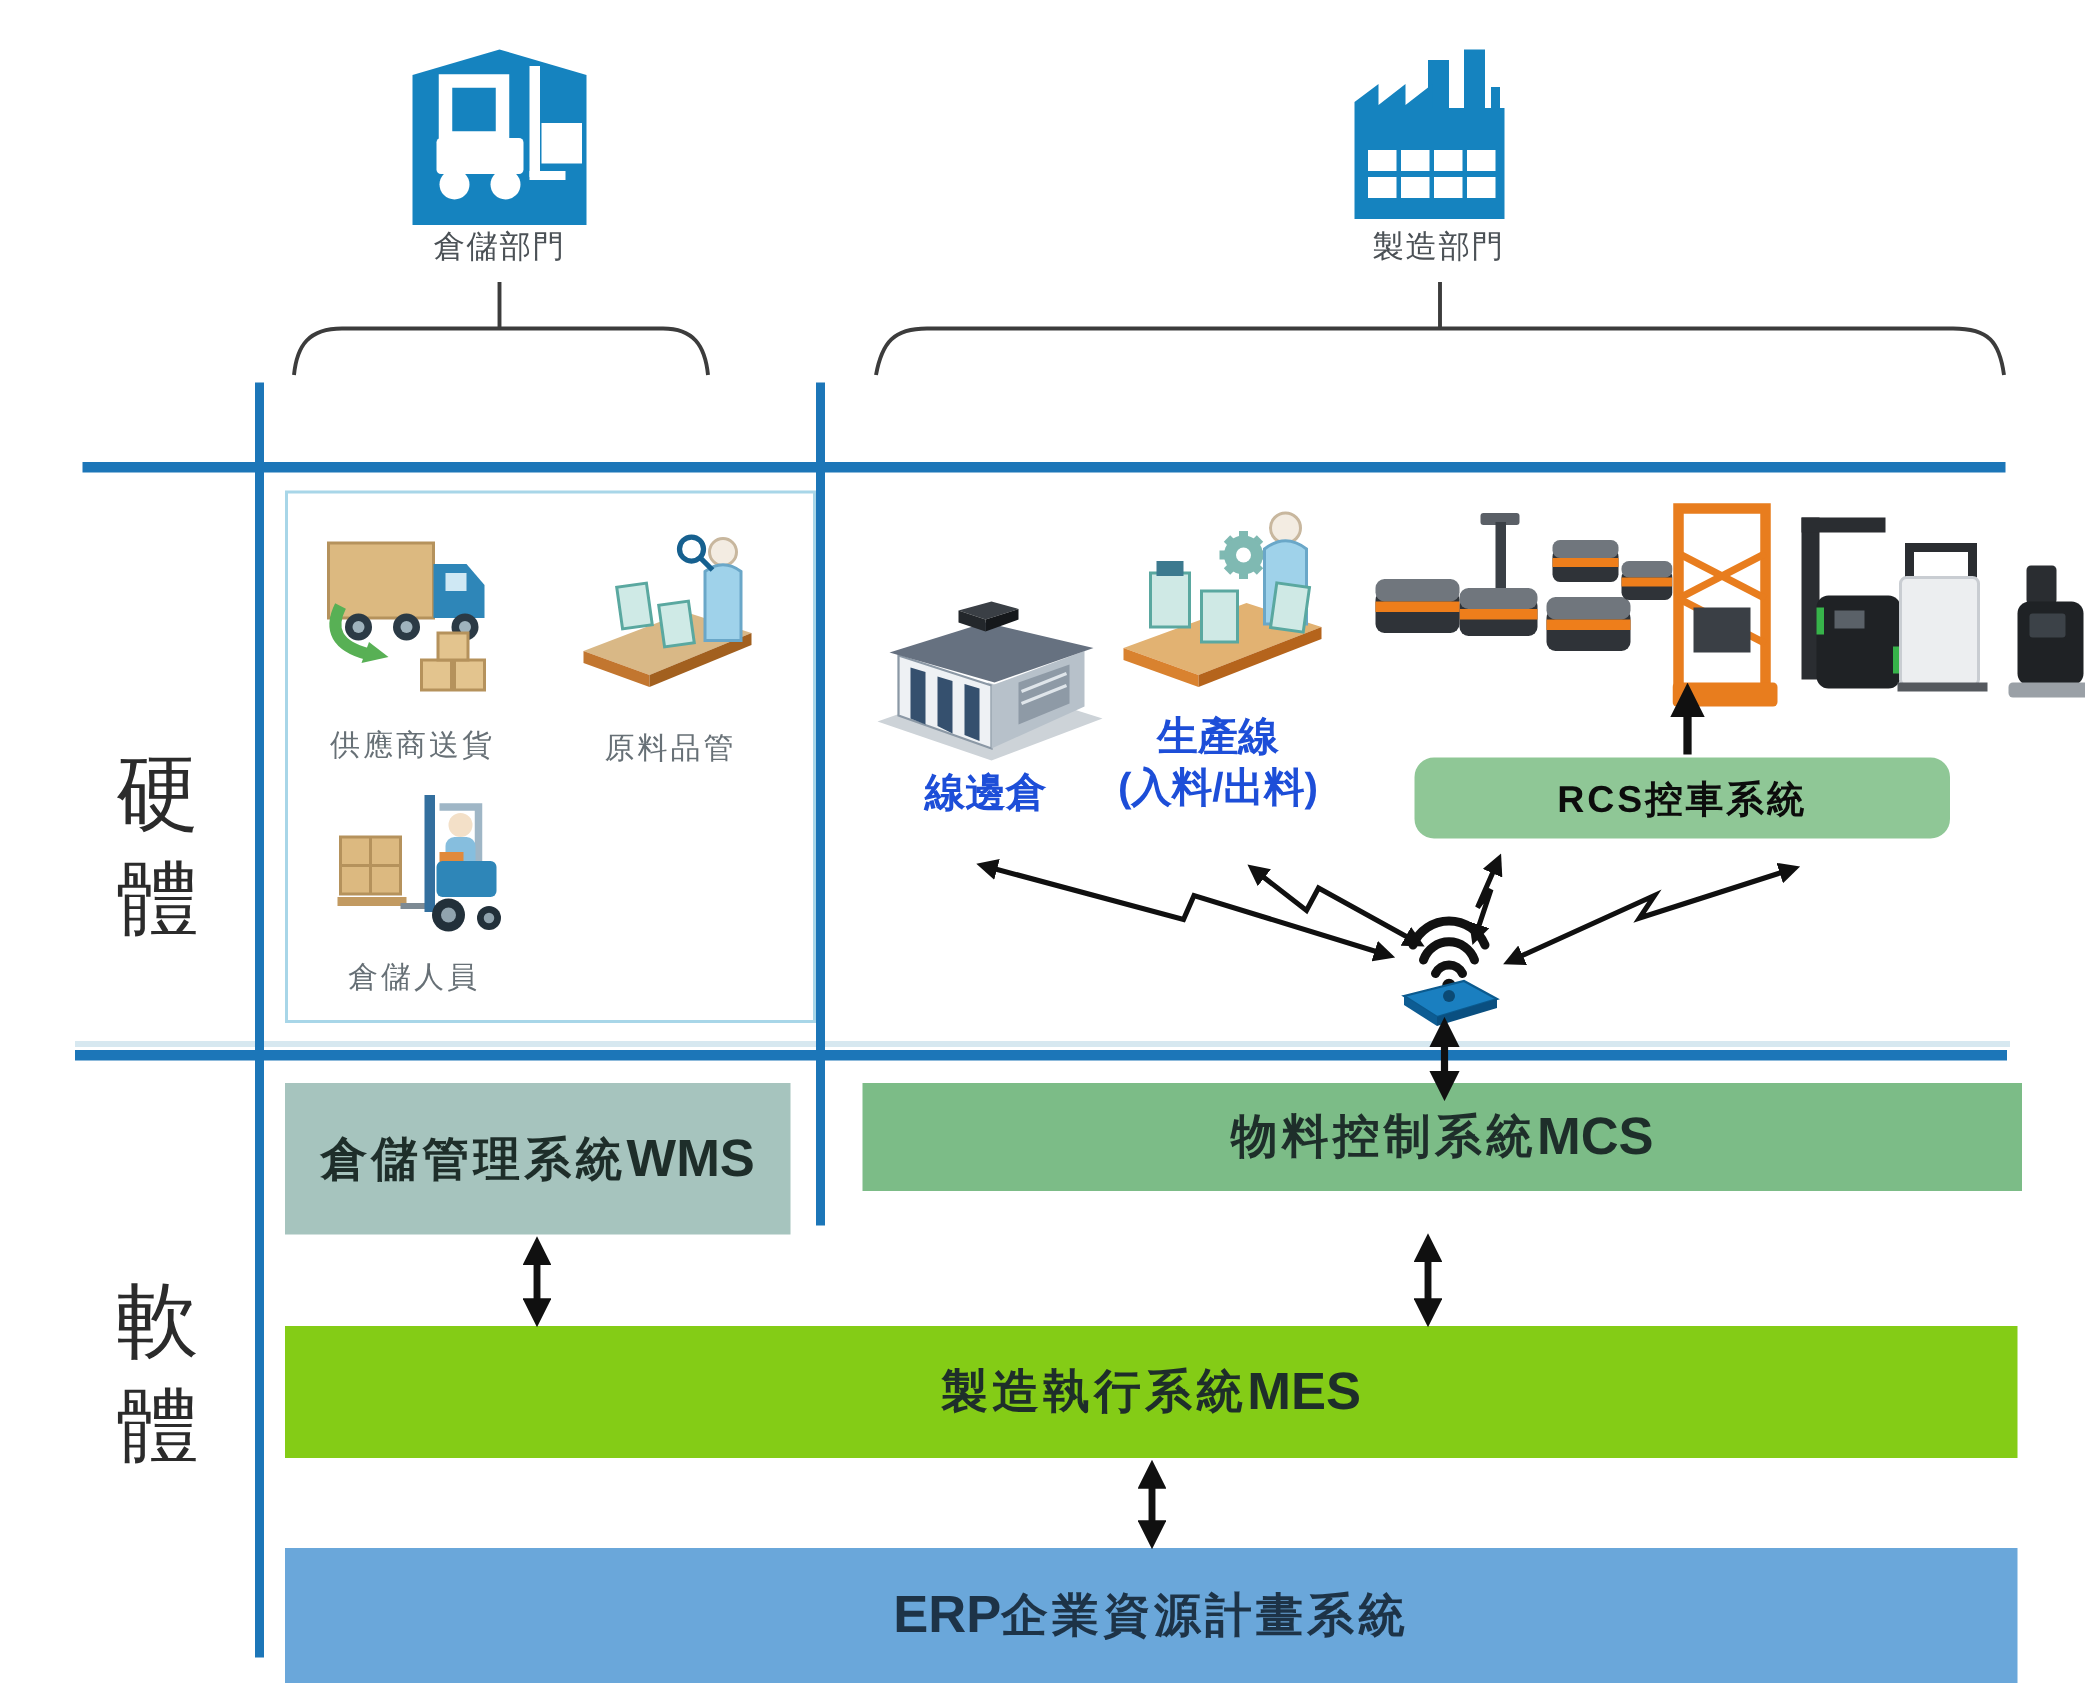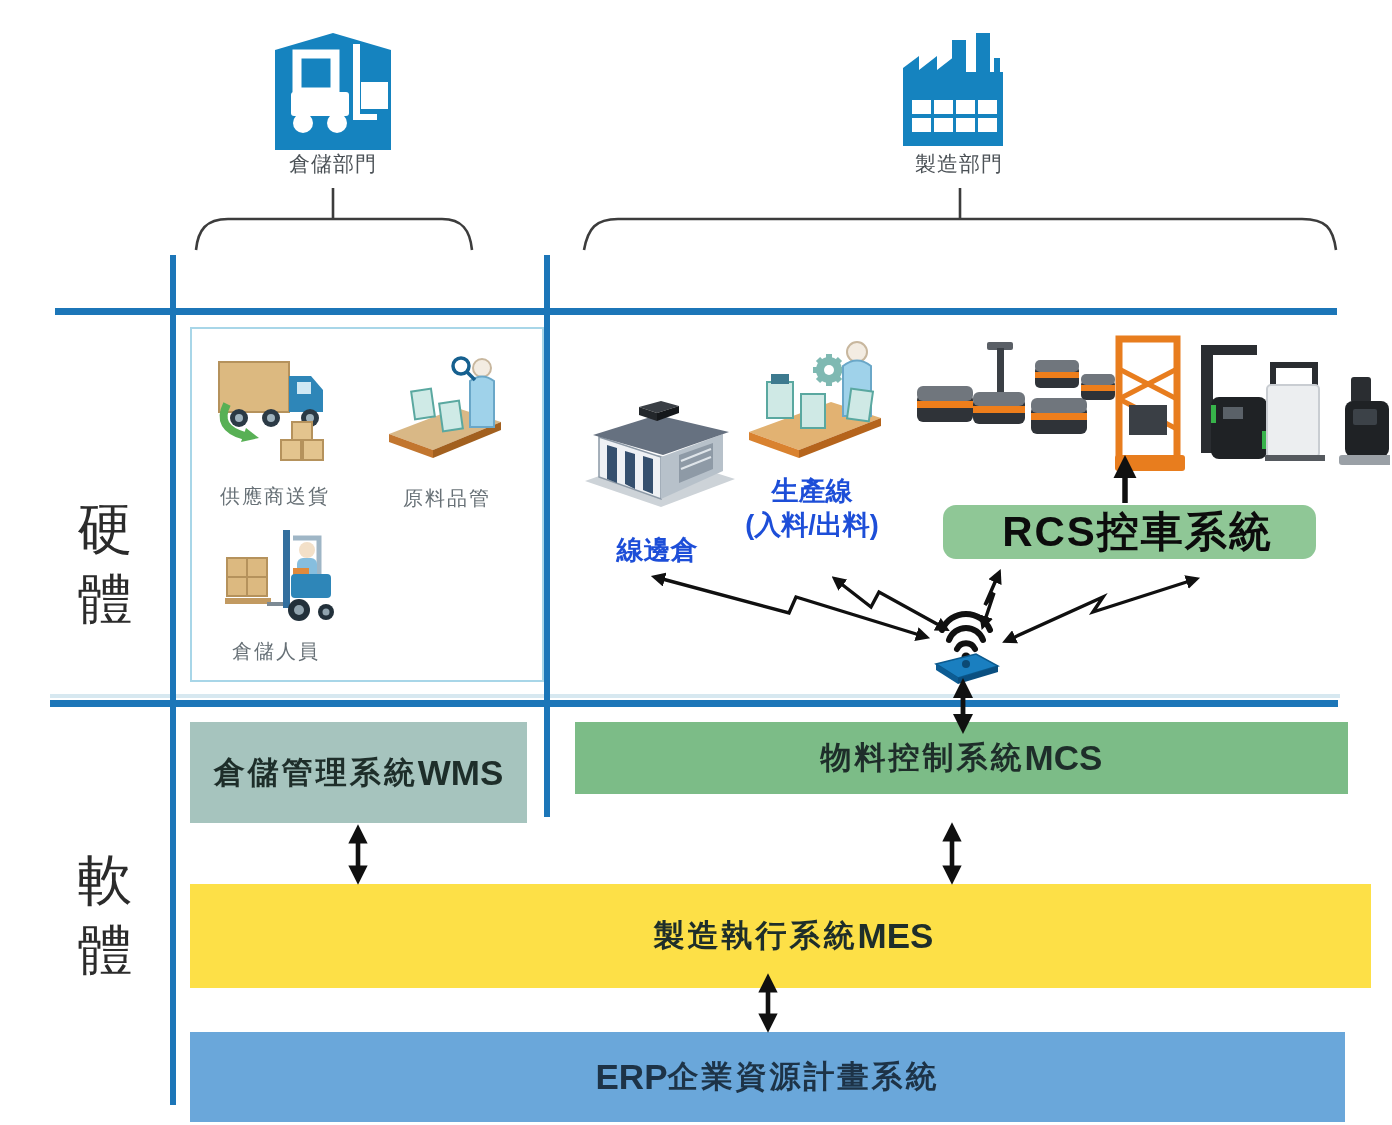--- a/index.html
+++ b/index.html
@@ -18,21 +18,21 @@
   .caption{position:absolute;text-align:center;font-size:20px;color:#677076;letter-spacing:2px;}
   
   .boldlab{position:absolute;text-align:center;font-size:27px;font-weight:bold;color:#1d4ed8;line-height:32px;}
   
   .swbox{position:absolute;display:flex;flex-direction:row;align-items:center;justify-content:center;
     font-weight:600;color:#1e2e2a;}
   .swbox .cn{font-size:31px;letter-spacing:3px;line-height:40px;}
   .swbox .en{font-size:35px;line-height:40px;}
   .erp-text{color:#1d3347;}
   .rcs{position:absolute;display:flex;align-items:center;justify-content:center;border-radius:13px;
-    font-size:42px;font-weight:bold;color:#0c0c0c;letter-spacing:2px;padding-left:16px;}
+    font-size:25px;font-weight:bold;color:#0c0c0c;letter-spacing:2px;}
   .groupbox{position:absolute;border:2px solid #a8d6e8;background:transparent;}
   svg{display:block;}
   .overlay{position:absolute;left:0;top:0;pointer-events:none;z-index:6;}
 </style>
 </head>
 <body>
 
 <div class="canvas">
 
   <div class="abs" style="left:273px;top:28px;">
@@ -150,21 +150,21 @@
       <polygon points="78,72 140,49 140,86 78,114" fill="#b7c1ca"></polygon>
       <polygon points="96,70 130,58 130,84 96,98" fill="#8e9aa6"></polygon>
       <line x1="98" y1="76" x2="128" y2="64" stroke="#dfe5ea" stroke-width="2"></line>
       <line x1="98" y1="84" x2="128" y2="72" stroke="#dfe5ea" stroke-width="2"></line>
       <polygon points="10,50 74,30 146,47 80,70" fill="#667180"></polygon>
       <polygon points="56,22 78,16 96,21 74,28" fill="#3a3f45"></polygon>
       <polygon points="56,22 74,28 74,36 56,30" fill="#23272b"></polygon>
       <polygon points="74,28 96,21 96,28 74,36" fill="#15181b"></polygon>
     </svg>
   </div>
-  <div class="boldlab" style="left:582px;top:534px;width:150px;">線邊倉</div>
+  <div class="boldlab" style="left:582px;top:512px;width:150px;">線邊倉</div>
 
   <div class="abs" style="left:745px;top:330px;">
     <svg width="140" height="140" viewBox="0 0 140 140">
       <polygon points="4,102 86,72 136,88 54,120" fill="#e2b272"></polygon>
       <polygon points="4,102 54,120 54,128 4,110" fill="#d9822f"></polygon>
       <polygon points="54,120 136,88 136,96 54,128" fill="#b5641c"></polygon>
       <rect x="22" y="52" width="26" height="36" fill="#cfe9e5" stroke="#5aa8a0" stroke-width="2"></rect>
       <rect x="26" y="44" width="18" height="10" fill="#3d7a8f"></rect>
       <rect x="56" y="64" width="24" height="34" fill="#cfe9e5" stroke="#5aa8a0" stroke-width="2"></rect>
       <g stroke="#7fb9b2" stroke-width="6">
@@ -259,21 +259,21 @@
   <div class="swbox" style="left: 190px; top: 722px; width: 337px; height: 101px; background-color: rgb(166, 196, 190);">
     <span class="cn">倉儲管理系統</span>
     <span class="en">WMS</span>
   </div>
 
   <div class="swbox" style="left: 575px; top: 722px; width: 773px; height: 72px; background-color: rgb(124, 188, 135);">
     <span class="cn">物料控制系統</span>
     <span class="en">MCS</span>
   </div>
 
-  <div class="swbox" style="left: 190px; top: 884px; width: 1155px; height: 104px; background-color: #fde047; padding-left: 26px;">
+  <div class="swbox" style="left: 190px; top: 884px; width: 1155px; height: 88px; background-color: #84cc16;">
     <span class="cn">製造執行系統</span>
     <span class="en">MES</span>
   </div>
 
   <div class="swbox erp-text" style="left: 190px; top: 1032px; width: 1155px; height: 90px; background-color: rgb(106, 167, 218);">
     <span class="en">ERP</span>
     <span class="cn">企業資源計畫系統</span>
   </div>
 
   <svg class="overlay" width="1392" height="1125" viewBox="0 0 1392 1125">

